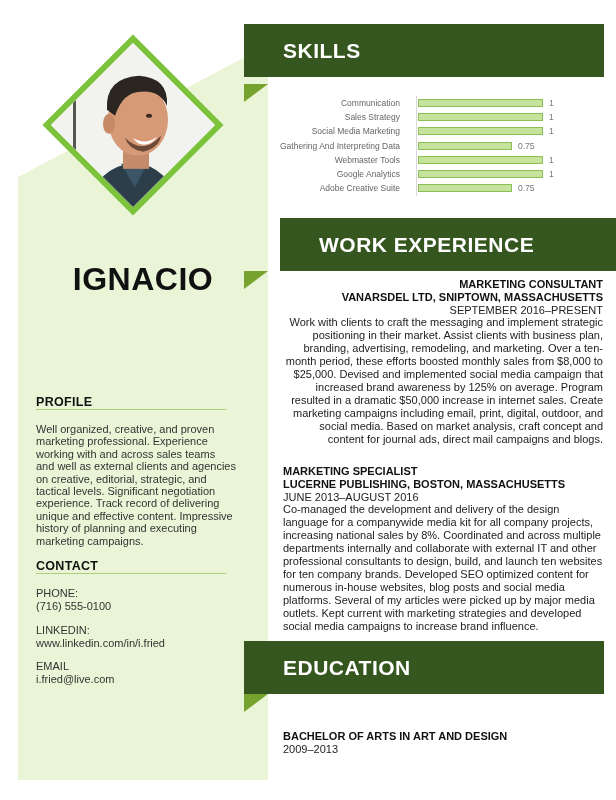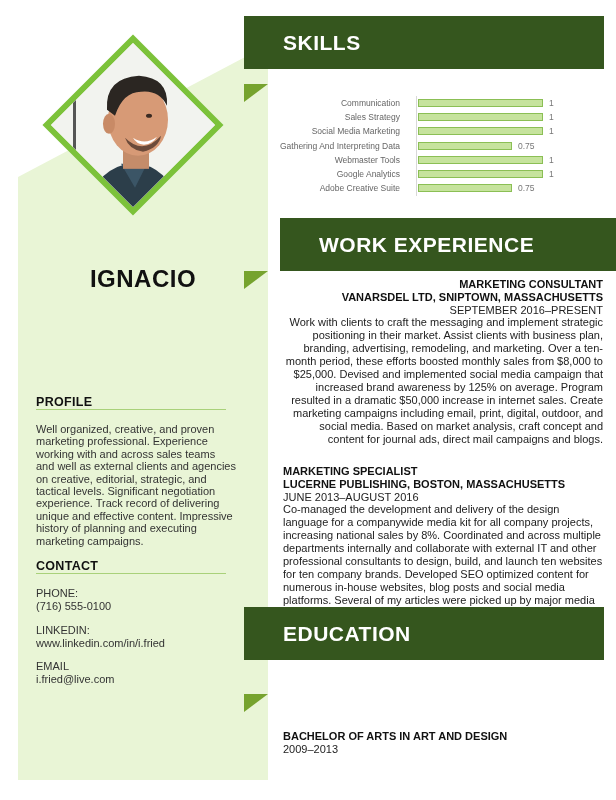--- a/index.html
+++ b/index.html
@@ -25,21 +25,21 @@
     background: #f4f6f0;
     overflow: hidden;
   }
   .photo-inner {
     position: absolute; left: -30px; top: -30px; width: 180px; height: 180px;
     transform: rotate(-45deg);
   }
 
   .name {
     position: absolute; left: 18px; width: 250px; top: 258px;
-    text-align: center; font-weight: bold; font-size: 24px; line-height: 42px;
+    text-align: center; font-weight: bold; font-size: 32px; line-height: 42px;
     color: #111; letter-spacing: 0.5px;
   }
 
   .side-section-title {
     position: absolute; left: 36px; width: 190px;
     font-weight: bold; font-size: 12.5px; color: #111; letter-spacing: 0.3px;
     border-bottom: 1.5px solid #a9d17a;
   }
   .side-text {
     position: absolute; left: 36px; width: 200px;
@@ -118,21 +118,21 @@
 </div>
 <div class="contact-block" style="top:624px;">
   <div>LINKEDIN:</div>
   <div>www.linkedin.com/in/i.fried</div>
 </div>
 <div class="contact-block" style="top:660px;">
   <div>EMAIL</div>
   <div>i.fried@live.com</div>
 </div>
 
-<div class="section-bar" style="top:16px;">SKILLS</div>
+<div class="section-bar" style="top:24px;">SKILLS</div>
 <div class="fold" style="top:84px;"></div>
 
 <div class="axis-line"></div>
 <div class="skills-chart">
   <div class="skill-row">
     <span class="skill-label">Communication</span>
     <span class="skill-bar" style="width:125px;"></span>
     <span class="skill-value" style="left:259px;">1</span>
   </div>
   <div class="skill-row">
@@ -177,19 +177,19 @@
   <div class="job-desc">Work with clients to craft the messaging and implement strategic positioning in their market. Assist clients with business plan, branding, advertising, remodeling, and marketing. Over a ten-month period, these efforts boosted monthly sales from $8,000 to $25,000. Devised and implemented social media campaign that increased brand awareness by 125% on average. Program resulted in a dramatic $50,000 increase in internet sales. Create marketing campaigns including email, print, digital, outdoor, and social media. Based on market analysis, craft concept and content for journal ads, direct mail campaigns and blogs.</div>
 </div>
 
 <div class="job" style="top:465px;">
   <div class="job-title">MARKETING SPECIALIST</div>
   <div class="job-company">LUCERNE PUBLISHING, BOSTON, MASSACHUSETTS</div>
   <div class="job-dates">JUNE 2013–AUGUST 2016</div>
   <div class="job-desc">Co-managed the development and delivery of the design language for a companywide media kit for all company projects, increasing national sales by 8%. Coordinated and across multiple departments internally and collaborate with external IT and other professional consultants to design, build, and launch ten websites for ten company brands. Developed SEO optimized content for numerous in-house websites, blog posts and social media platforms. Several of my articles were picked up by major media outlets. Kept current with marketing strategies and developed social media campaigns to increase brand influence.</div>
 </div>
 
-<div class="section-bar" style="top:607px;">EDUCATION</div>
+<div class="section-bar" style="top:641px;">EDUCATION</div>
 <div class="fold" style="top:694px;"></div>
 
 <div class="job" style="top:730px;">
   <div class="job-title">BACHELOR OF ARTS IN ART AND DESIGN</div>
   <div class="job-dates">2009–2013</div>
 </div>
 
 </body></html>

